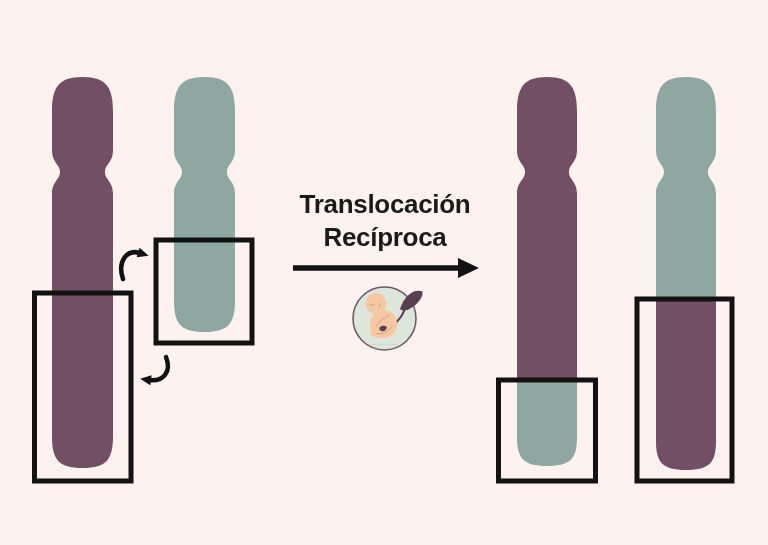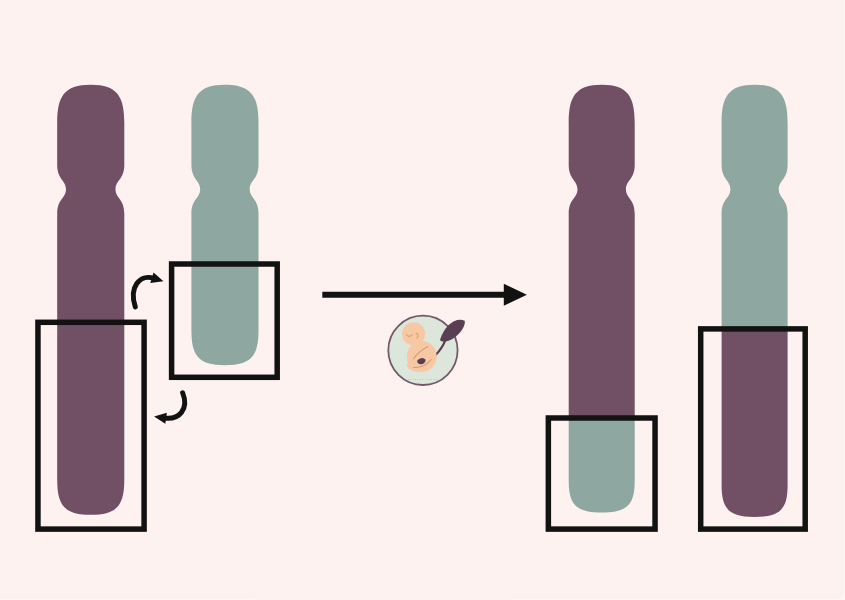--- a/index.html
+++ b/index.html
@@ -118,14 +118,18 @@
         <path class="baby-line" d="M 369.5,304.5 q 2.5,2.5 5,0"></path>
         <path class="baby-line" d="M 378.5,303 q 3,1.5 0.5,4.5"></path>
         <path class="baby-line" d="M 389,315 q -8,4 -13,11"></path>
         <path class="baby-line" d="M 392,327 q -7,8 -16,7"></path>
         <path class="placenta" d="M 380,327 q 4,-3 7,0 q -1,5 -6,4 q -3,-2 -1,-4 Z"></path>
       </g>
       <text class="logo-caption-text" x="384.5" y="346">∙∙∙∙∙∙∙ ∙∙∙∙∙</text>
     </g>
   </svg>
 
+  <div class="title-block">
+    <div>Translocación</div>
+    <div>Recíproca</div>
+  </div>
 
 </div>
 
 </body></html>

